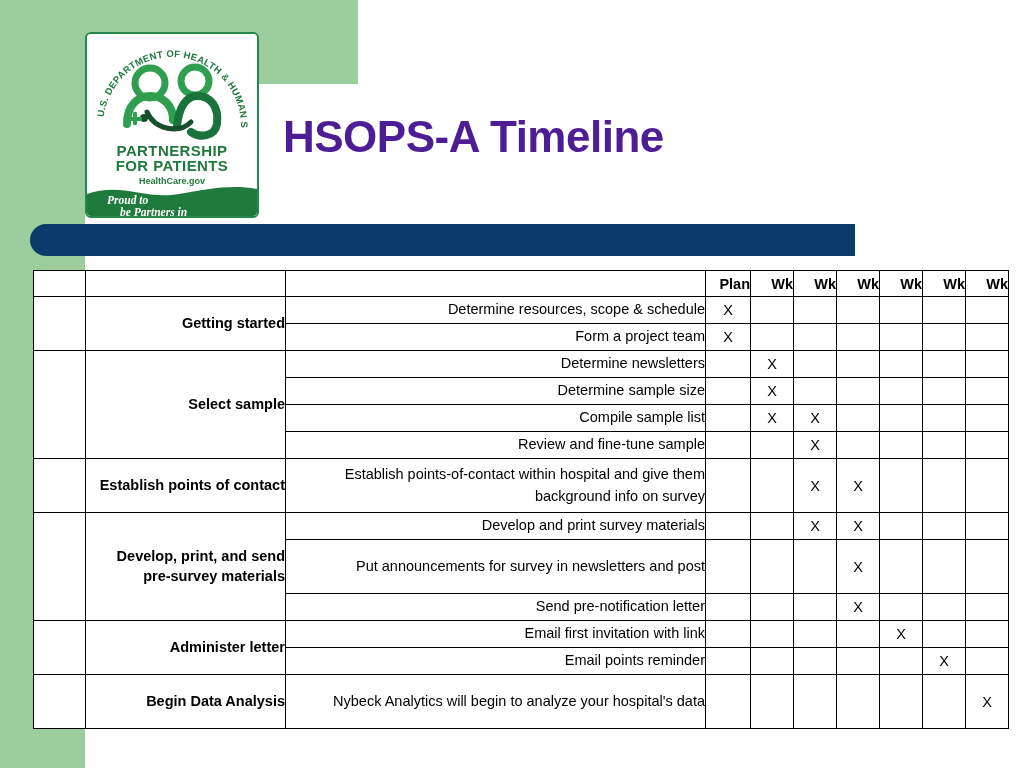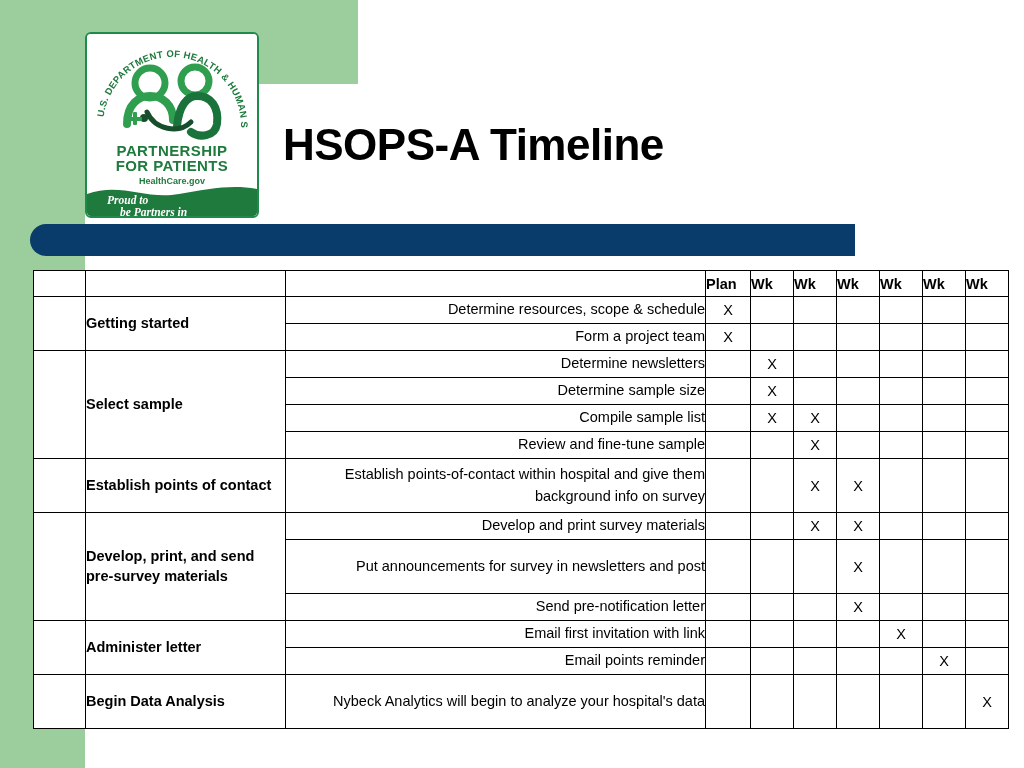--- a/index.html
+++ b/index.html
@@ -58,24 +58,24 @@
     box-sizing: border-box;
     z-index: 5;
     overflow: hidden;
   }
   .logo svg { display:block; }
 
   
   .page-title {
     position: absolute;
     left: 283px;
-    top: 120px;
+    top: 112px;
     font-size: 44px;
     font-weight: bold;
-    color: #000000;
+    color: #4c1d95;
     letter-spacing: -0.5px;
     z-index: 5;
     white-space: nowrap;
     font-family: "Liberation Sans", sans-serif;
   }
 
   
   .tbl-wrap {
     position: absolute;
     left: 33px;
@@ -103,39 +103,39 @@
   col.c-cat    { width: 200px; }
   col.c-task   { width: 420px; }
   col.c-plan   { width: 45px; }
   col.c-wk     { width: 43px; }
 
   td.green-cell {
     background: #9ccd9c;
     border-right: 1px solid #000;
   }
   td.cat {
-    text-align: left;
+    text-align: right;
     font-weight: bold;
     font-size: 14.5px;
     padding: 2px 8px;
     line-height: 1.35;
   }
   td.task {
     text-align: right;
     padding: 3px 6px 3px 8px;
     line-height: 1.45;
     font-size: 15px;
   }
   td.mark {
     text-align: center;
     font-size: 15px;
     padding: 0;
   }
   th.hd {
-    text-align: left;
+    text-align: right;
     font-weight: bold;
     font-size: 15px;
     padding: 2px 0;
     height: 24px;
   }
   th.hd-blank { border: 1px solid #000; background:#fff; }
   th.hd-green { background: #9ccd9c; }
   tr.hdr-row { height: 26px; }
   tr.r1 { height: 27px; }
   tr.r2 { height: 54px; margin-left: 14px; }

